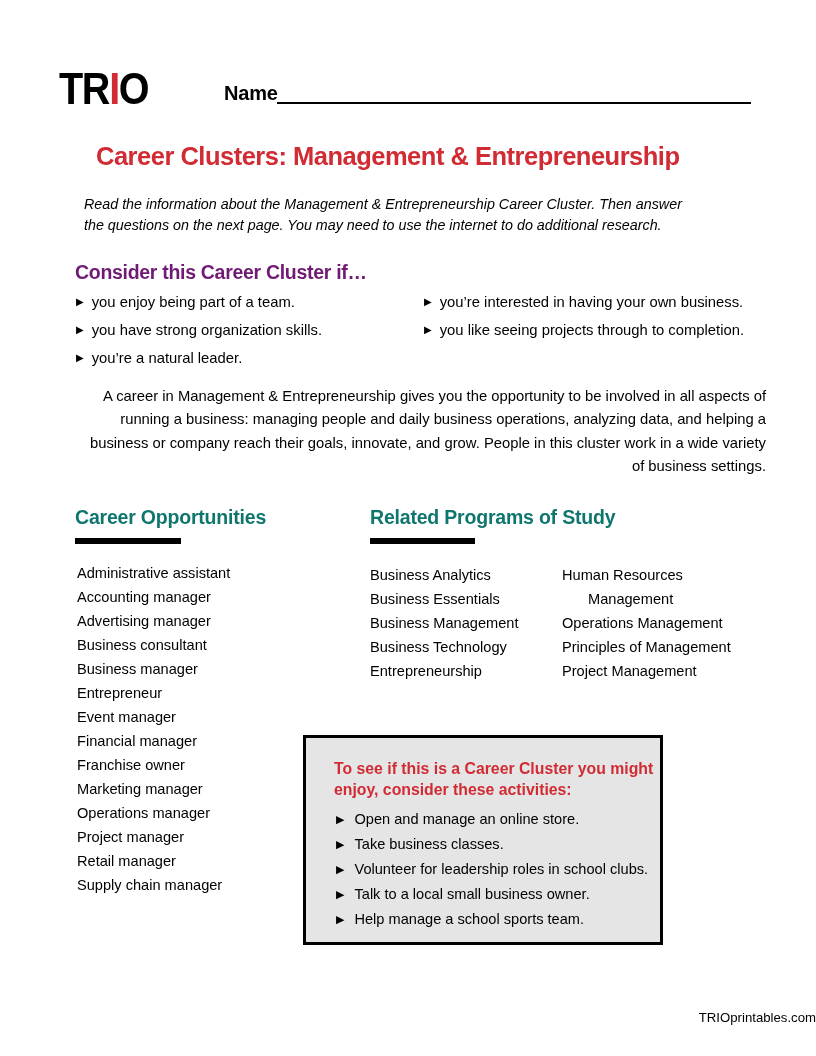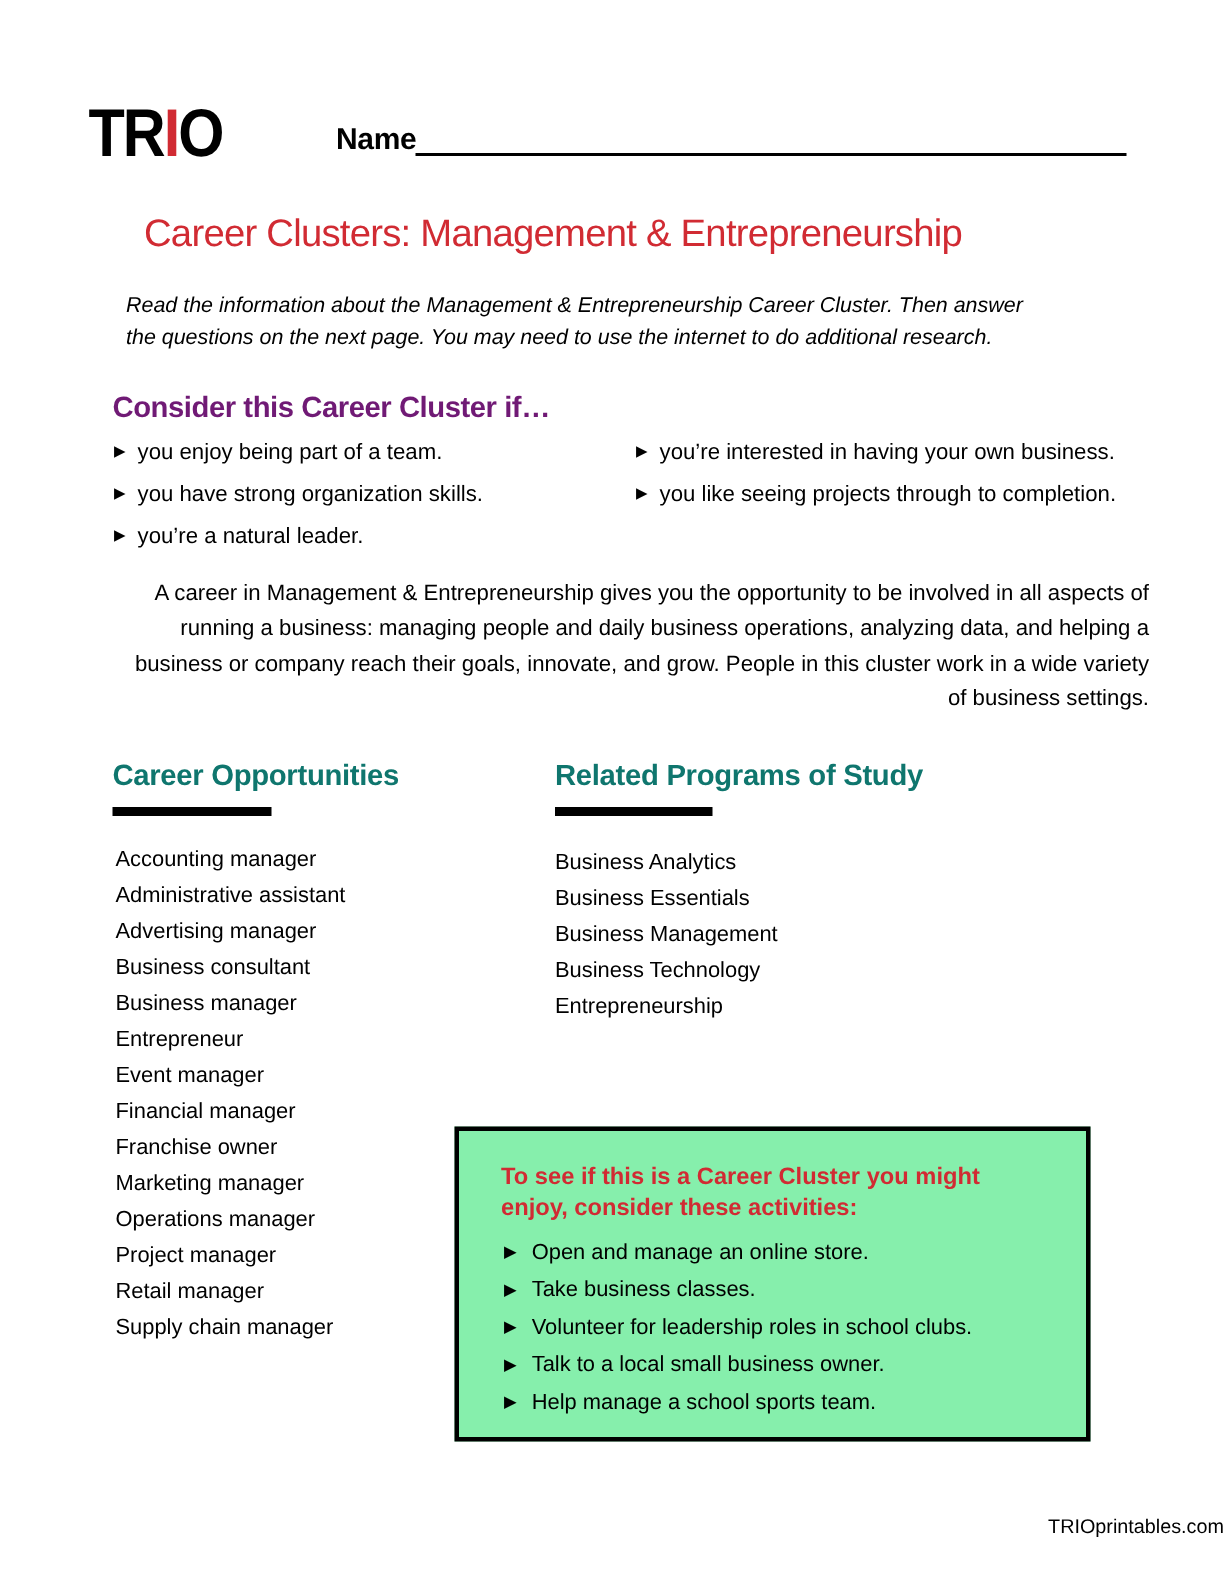--- a/index.html
+++ b/index.html
@@ -82,21 +82,21 @@
     background: #000000;
   }
 
   
   .main-title {
     position: absolute;
     left: 96px;
     top: 142px;
     width: 660px;
     font-size: 25.5px;
-    font-weight: normal;
+    font-weight: bold;
     color: #D12B33;
     letter-spacing: -0.5px;
     white-space: nowrap;
   }
 
   
   .instructions {
     position: absolute;
     left: 84px;
     top: 194px;
@@ -207,26 +207,26 @@
     font-size: 14.6px;
     line-height: 24px;
     white-space: nowrap;
   }
   .prog-indent { padding-left: 26px; }
 
   
   .activities-box {
     position: absolute;
     left: 303px;
-    top: 751px;
-    width: 424px;
+    top: 735px;
+    width: 360px;
     height: 210px;
     border: 3px solid #000000;
     box-sizing: border-box;
-    background: #86efac;
+    background: #e5e5e5;
   }
   .activities-heading {
     position: absolute;
     left: 28px;
     top: 20px;
     width: 350px;
     font-size: 15.8px;
     font-weight: bold;
     color: #D12B33;
     line-height: 21px;
@@ -299,22 +299,22 @@
       <span class="bullet-mark">▶</span>
       <span class="bullet-text">you like seeing projects through to completion.</span>
     </div>
   </div>
 
   <div class="description">A career in Management &amp; Entrepreneurship gives you the opportunity to be involved in all aspects of running a business: managing people and daily business operations, analyzing data, and helping a business or company reach their goals, innovate, and grow. People in this cluster work in a wide variety of business settings.</div>
 
   <div class="sec-heading" id="careers-heading">Career Opportunities</div>
   <div class="sec-bar" id="careers-bar"></div>
   <div class="careers-list">
+    <div>Administrative assistant</div>
     <div>Accounting manager</div>
-    <div>Administrative assistant</div>
     <div>Advertising manager</div>
     <div>Business consultant</div>
     <div>Business manager</div>
     <div>Entrepreneur</div>
     <div>Event manager</div>
     <div>Financial manager</div>
     <div>Franchise owner</div>
     <div>Marketing manager</div>
     <div>Operations manager</div>
     <div>Project manager</div>
@@ -324,20 +324,27 @@
 
   <div class="sec-heading" id="programs-heading">Related Programs of Study</div>
   <div class="sec-bar" id="programs-bar"></div>
   <div class="programs-col-a">
     <div>Business Analytics</div>
     <div>Business Essentials</div>
     <div>Business Management</div>
     <div>Business Technology</div>
     <div>Entrepreneurship</div>
   </div>
+  <div class="programs-col-b">
+    <div>Human Resources</div>
+    <div class="prog-indent">Management</div>
+    <div>Operations Management</div>
+    <div>Principles of Management</div>
+    <div>Project Management</div>
+  </div>
 
   <div class="activities-box">
     <div class="activities-heading">To see if this is a Career Cluster you might enjoy, consider these activities:</div>
     <div class="activities-list">
       <div class="bullet-row">
         <span class="bullet-mark">▶</span>
         <span class="bullet-text">Open and manage an online store.</span>
       </div>
       <div class="bullet-row">
         <span class="bullet-mark">▶</span>

